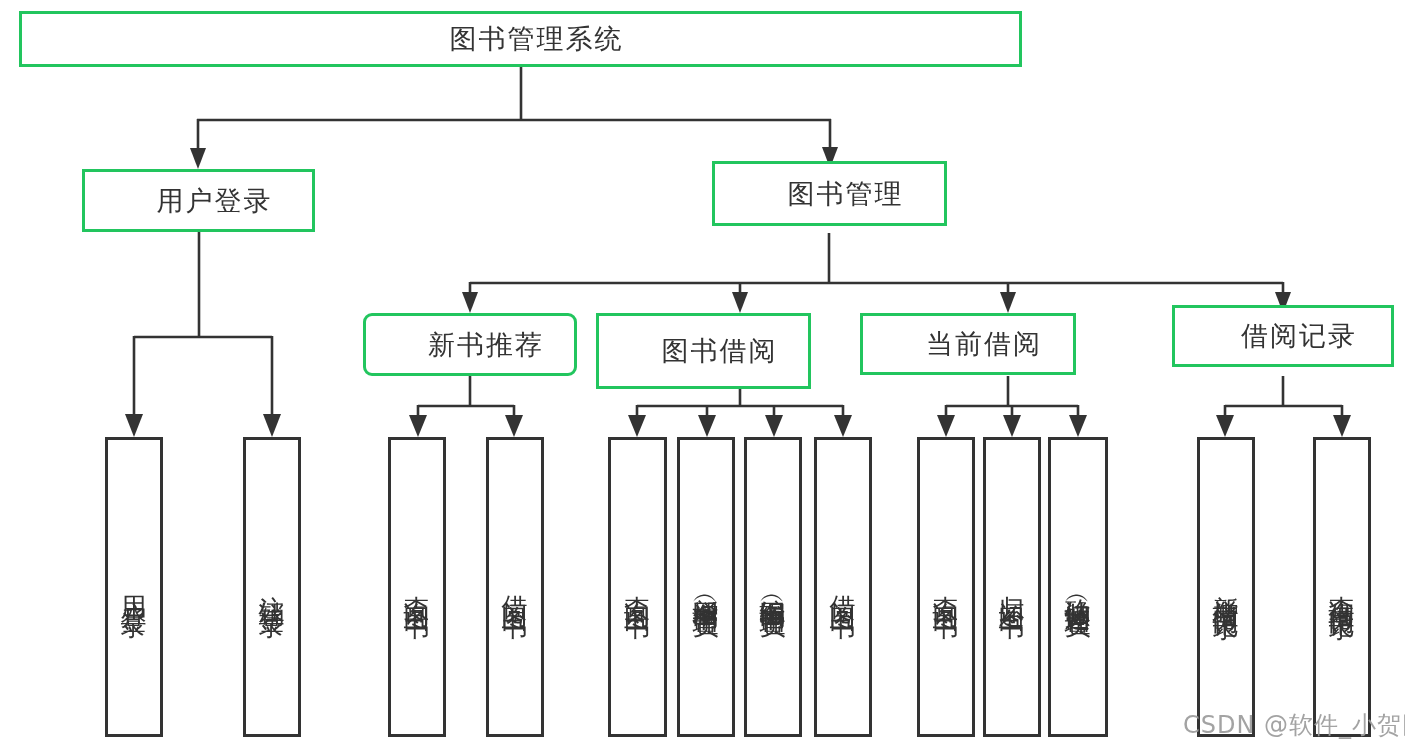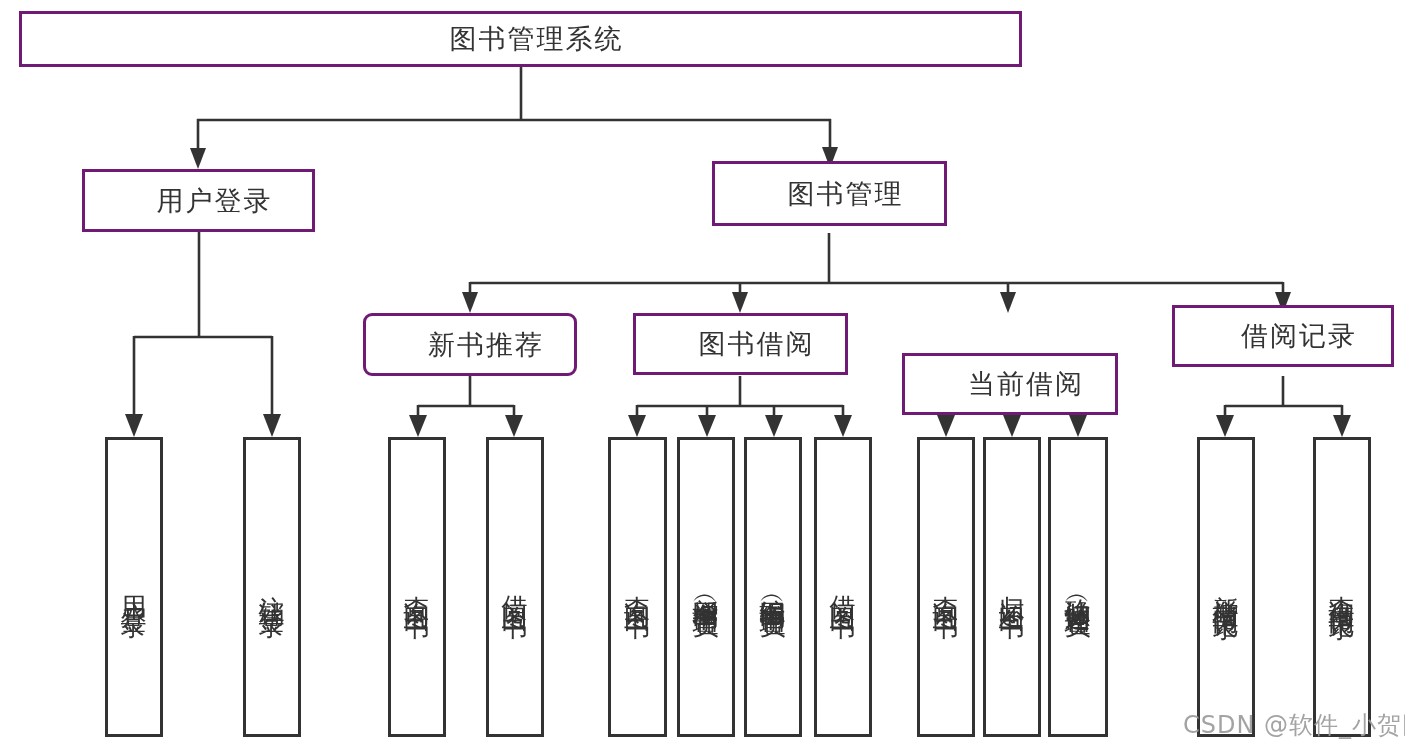--- a/index.html
+++ b/index.html
@@ -1,21 +1,21 @@
 <!DOCTYPE html>
 <html lang="zh"><head>
 <meta charset="utf-8">
 <style>
   html,body{margin:0;padding:0;background:#fff;}
   .canvas{
     position:relative;width:1405px;height:747px;background:#ffffff;overflow:hidden;
     font-family:"DejaVu Sans","Liberation Sans",sans-serif;color:#333333;
   }
   .hbox{
-    position:absolute;box-sizing:border-box;background:#fff;border:3px solid #701a75;
+    position:absolute;box-sizing:border-box;background:#fff;border:3px solid #22c55e;
     display:flex;align-items:center;justify-content:center;
     font-size:27px;letter-spacing:2px;white-space:nowrap;z-index:2;padding-left:32px;
   }
   .vbox{
     position:absolute;box-sizing:border-box;background:#fff;border:3px solid #333333;
     top:437px;width:58px;height:300px;
     display:flex;align-items:center;justify-content:center;
     writing-mode:vertical-rl;text-orientation:mixed;
     font-size:26px;letter-spacing:6px;line-height:1;z-index:2;
   }
@@ -100,22 +100,22 @@
       <polygon points="1333,415 1351,415 1342,437"></polygon>
     </g>
   </svg>
 
   <div class="hbox" style="left:19px;top:11px;width:1003px;height:56px;">图书管理系统</div>
 
   <div class="hbox" style="left:82px;top:169px;width:233px;height:63px;">用户登录</div>
   <div class="hbox" style="left:712px;top:161px;width:235px;height:65px;">图书管理</div>
 
   <div class="hbox" style="left:363px;top:313px;width:214px;height:63px;border-radius:9px;">新书推荐</div>
-  <div class="hbox" style="left:633px;top:313px;width:215px;height:62px;font-family:Liberation Mono, monospace;">图书借阅</div>
-  <div class="hbox" style="left:902px;top:313px;width:216px;height:62px;margin-top:40px;">当前借阅</div>
+  <div class="hbox" style="left:596px;top:313px;width:215px;height:76px;font-family:Liberation Mono, monospace;">图书借阅</div>
+  <div class="hbox" style="left:860px;top:313px;width:216px;height:62px;">当前借阅</div>
   <div class="hbox" style="left:1172px;top:305px;width:222px;height:62px;">借阅记录</div>
 
   <div class="vbox" style="left:105px;">用户登录</div>
   <div class="vbox" style="left:243px;">注销登录</div>
 
   <div class="vbox" style="left:388px;">查询图书</div>
   <div class="vbox" style="left:486px;">借阅图书</div>
 
   <div class="vbox" style="left:608px;width:59px;">查询图书</div>
   <div class="vbox" style="left:677px;letter-spacing:2px;">新增图书（管理员）</div>

